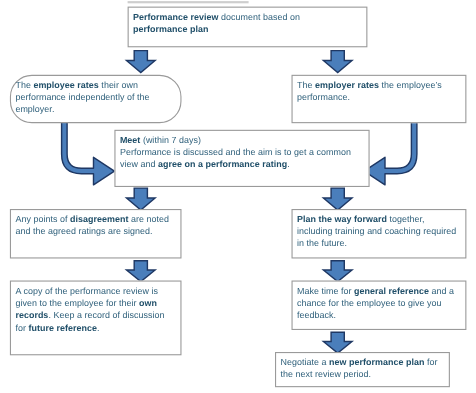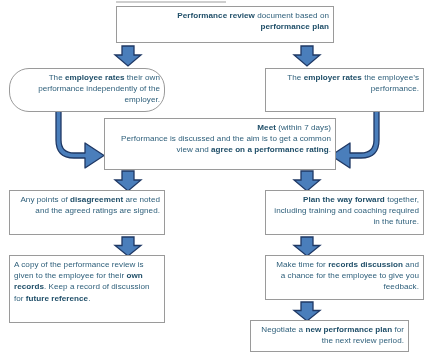--- a/index.html
+++ b/index.html
@@ -21,21 +21,21 @@
     height: 357px;
   }
   .box {
     position: absolute;
     box-sizing: border-box;
     border: 1px solid #9a9a9a;
     background: #ffffff;
     color: #2e5f7a;
     font-size: 8.1px;
     line-height: 11.2px;
-    text-align: right;
+    text-align: left;
     padding: 3px 4px 2px 4px;
     letter-spacing: 0.04px;
     z-index: 3;
   }
   .box.left-align {
     text-align: left;
   }
   .box b {
     color: #1f4e68;
     font-weight: bold;
@@ -136,21 +136,21 @@
     <svg width="30" height="21" viewBox="0 0 30 21">
       <polygon points="9,1 21,1 21,9.5 28,9.5 15,20 2,9.5 9,9.5" fill="#4a7ebb" stroke="#1f3864" stroke-width="1.3" stroke-linejoin="miter"></polygon>
     </svg>
   </div>
 
   <div class="box left-align" style="left:9px; top:255px; width:156px; height:68px;">
     <span><span>A copy of the performance review is given to the employee for their </span><b>own records</b><span>.  Keep a record of discussion for </span><b>future reference</b><span>.</span></span>
   </div>
 
   <div class="box" style="left:265px; top:255px; width:159px; height:45px;">
-    <span><span>Make time for </span><b>records discussion</b><span> and a chance for the employee to give you feedback.</span></span>
+    <span><span>Make time for </span><b>general reference</b><span> and a chance for the employee to give you feedback.</span></span>
   </div>
 
   <div class="arrow" style="left:292px; top:301px; width:30px; height:21px;">
     <svg width="30" height="21" viewBox="0 0 30 21">
       <polygon points="9,1 21,1 21,9.5 28,9.5 15,20 2,9.5 9,9.5" fill="#4a7ebb" stroke="#1f3864" stroke-width="1.3" stroke-linejoin="miter"></polygon>
     </svg>
   </div>
 
   <div class="box" style="left:250px; top:320px; width:159px; height:32px;">
     <span><span>Negotiate a </span><b>new performance plan</b><span> for the next review period.</span></span>

